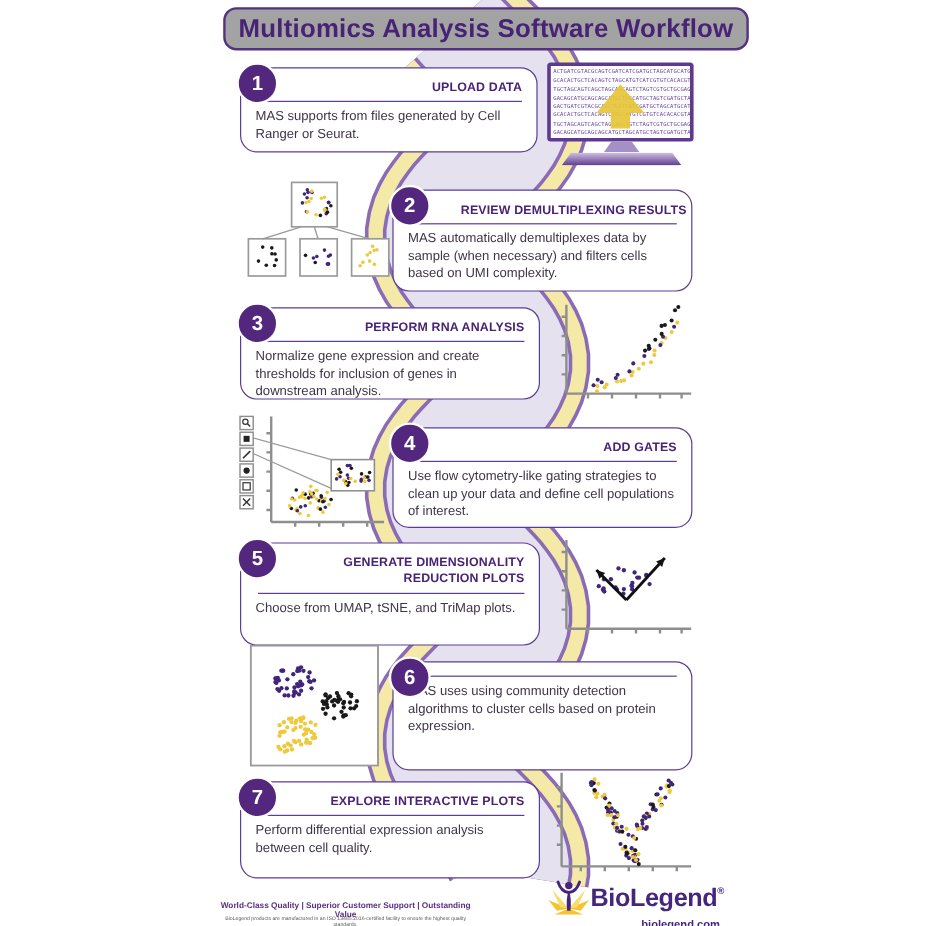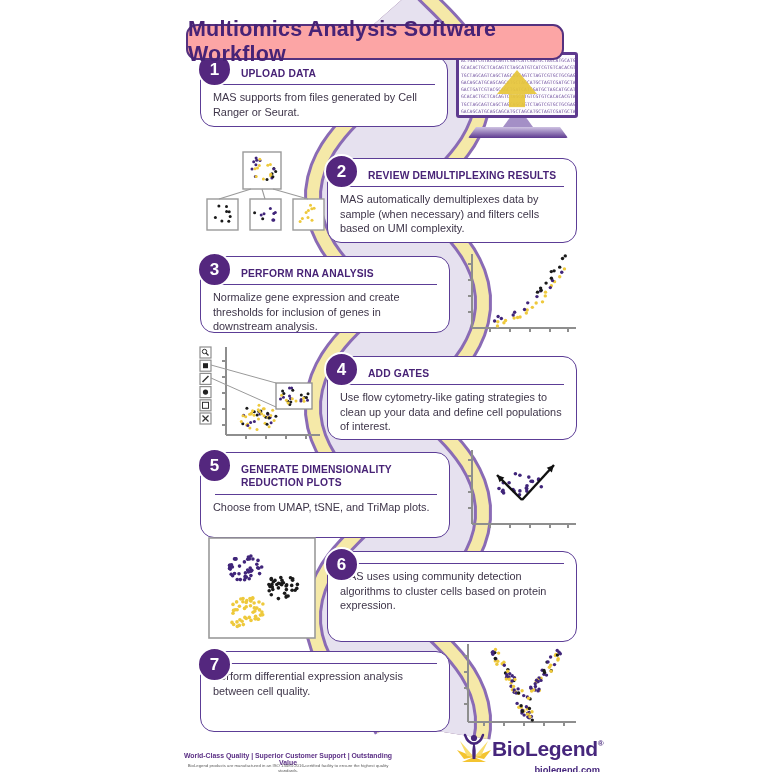--- a/index.html
+++ b/index.html
@@ -1,31 +1,31 @@
 <!DOCTYPE html>
 <html><head>
 <meta charset="utf-8">
 <style>
   html,body{margin:0;padding:0;background:#ffffff;}
   body{width:772px;height:772px;font-family:"Liberation Sans",sans-serif;position:relative;overflow:hidden;}
   .poster{position:absolute;inset:0;width:772px;height:772px;background:#fff;}
 
   svg.ribbon{position:absolute;left:0;top:0;z-index:0;}
 
-  .title-banner{position:absolute;left:186px;top:6px;width:378px;height:36px;background:#fca5a5;
-    border:2.2px solid #55317f;border-radius:11px;display:flex;align-items:center;justify-content:center;z-index:3;box-sizing:border-box;margin-top:18px;}
+  .title-banner{position:absolute;left:186px;top:6px;width:438px;height:36px;background:#a3a3a3;
+    border:2.2px solid #55317f;border-radius:11px;display:flex;align-items:center;justify-content:center;z-index:3;box-sizing:border-box;}
   .title-banner h1{margin:0;font-size:21.5px;font-weight:700;color:#472376;letter-spacing:.2px;}
 
   .card{position:absolute;background:#fff;border:1.7px solid #5c3d96;border-radius:14px;
     padding:7px 12px 6px 12px;box-sizing:border-box;z-index:2;}
   .num{position:absolute;top:-5px;left:-4px;width:31px;height:31px;border-radius:50%;
     background:#54277e;color:#fff;font-weight:700;font-size:17px;display:flex;align-items:center;justify-content:center;
     border:2px solid #fff;box-sizing:content-box;}
-  .card-title{margin-left:28px;color:#482376;font-weight:700;font-size:10.3px;letter-spacing:.15px;line-height:1.3;
-    white-space:nowrap;padding-top:3px;}
+  .card-title{margin-left:44px;color:#482376;font-weight:700;font-size:10.3px;letter-spacing:.15px;line-height:1.3;
+    white-space:nowrap;padding-top:3px;text-align:right;}
   .card.two-line .card-title{white-space:normal;}
   .rule{border-bottom:1.5px solid #5c3d96;margin:4px 0 5px 2px;}
   .card-desc{color:#3e3549;font-size:10.9px;line-height:1.33;}
 
   .illus{position:absolute;z-index:2;}
 
   
   .monitor{position:relative;width:124px;}
   .screen{position:relative;width:122px;height:66px;border:3px solid #5e3a8f;border-radius:3px;background:#fdfcfe;
     box-sizing:border-box;overflow:hidden;}
@@ -101,20 +101,21 @@
   </section>
 
   <section class="card two-line" style="left:327px;top:551px;width:250px;height:91px">
     <div class="num">6</div>
     <div class="rule"></div>
     <div class="card-desc">MAS uses using community detection algorithms to cluster cells based on protein expression.</div>
   </section>
 
   <section class="card" style="left:200px;top:651px;width:250px;height:81px">
     <div class="num">7</div>
+    <div class="card-title">EXPLORE INTERACTIVE PLOTS</div>
     <div class="rule"></div>
     <div class="card-desc">Perform differential expression analysis between cell quality.</div>
   </section>
 
   <div class="illus" style="left:456px;top:52px">
     <div class="monitor">
       <div class="screen">
         <div class="seq-rows" id="seqRows">
             <div>ACTGATCGTACGCAGTCGATCATCGATGCTAGCATGCATGCATG</div>
             <div>GCACACTGCTCACAGTCTAGCATGTCATCGTGTCACACGTATCG</div>

